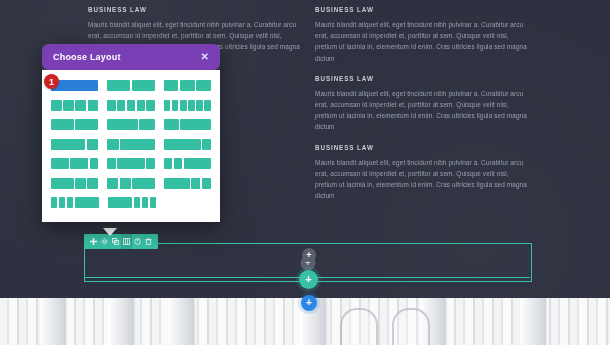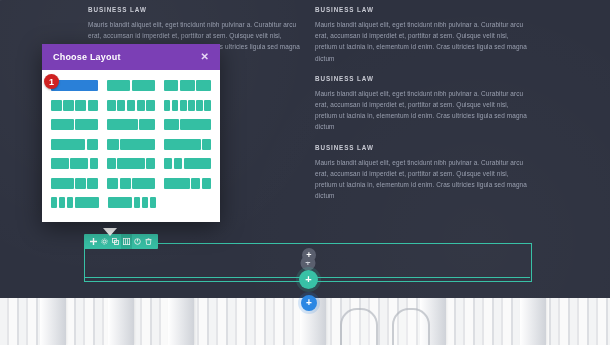--- a/index.html
+++ b/index.html
@@ -106,21 +106,21 @@
     border-radius:17px 17px 0 0;background:rgba(255,255,255,.25);
   }
 
   
   .modal{
     position:absolute;left:42px;top:44px;width:178px;z-index:30;
     box-shadow:0 6px 22px rgba(0,0,0,.45);
   }
   .modal-head{
     height:26px;background:#7b3fb5;display:flex;align-items:center;
-    justify-content:space-between;padding:0 11px;
+    justify-content:space-between;padding:0 11px;border-radius:7px;
   }
   .modal-title{color:#ffffff;font-size:9px;font-weight:bold;letter-spacing:.2px;}
   .modal-close{color:#e7d9f5;font-size:10px;font-weight:bold;line-height:1;}
   .modal-body{
     background:#ffffff;padding:10px 9px 14px 9px;position:relative;
   }
 
   
   .lay-grid{display:flex;flex-direction:column;gap:8.5px;}
   .lay-row{display:flex;gap:9px;}

